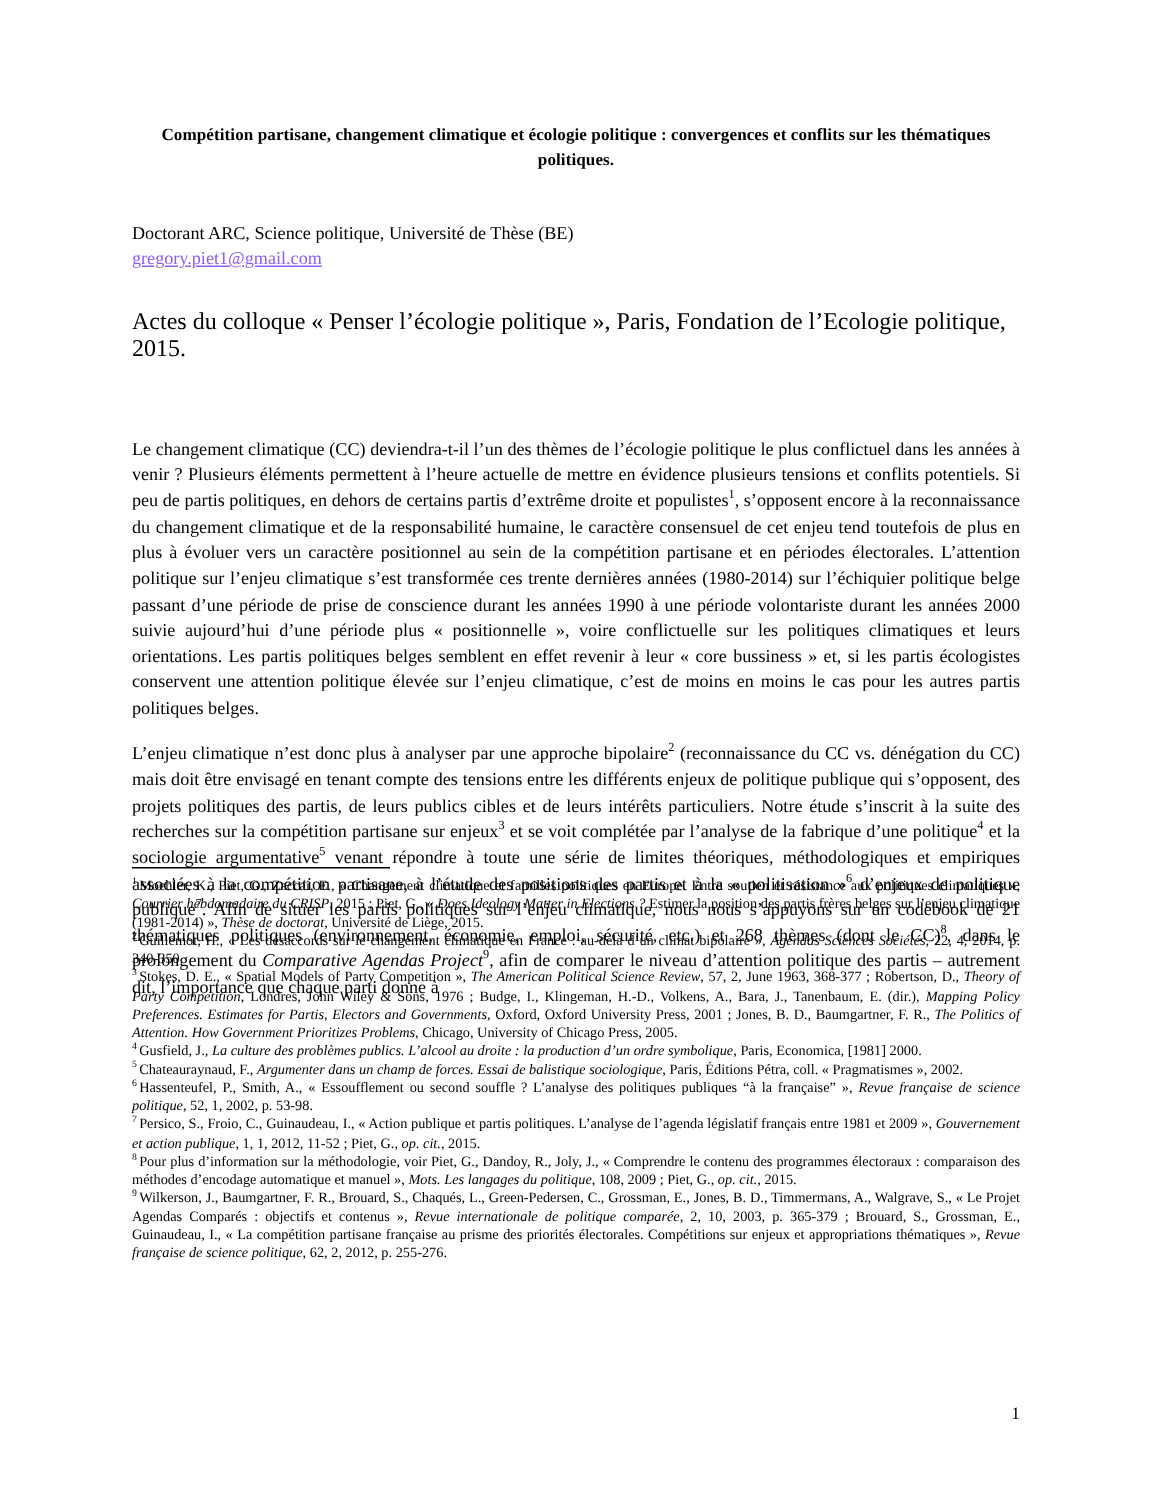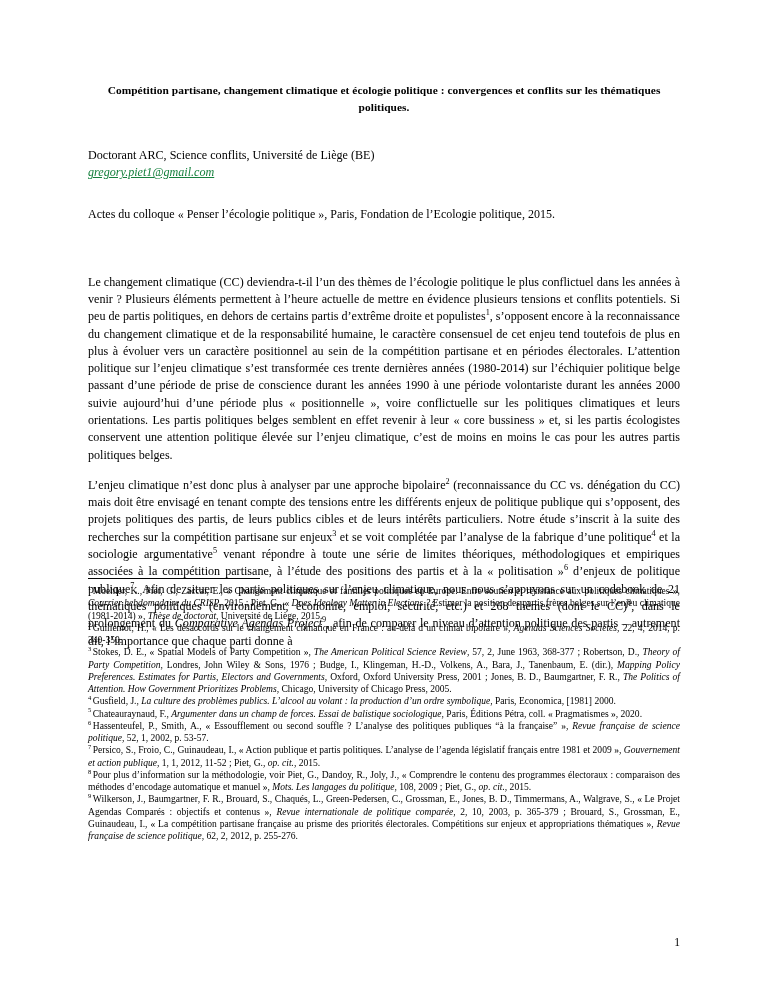--- a/index.html
+++ b/index.html
@@ -36,30 +36,29 @@
   }
 
   
   .author-block {
     margin-top: 32px;
     font-size: 12.1px;
     line-height: 17.2px;
   }
   .author-line { display: block; }
   .email-link {
-    color: #15803d;
+    color: #8b5cf6;
     text-decoration: underline;
     display: inline-block;
-    font-style: italic;
   }
 
   
   .colloquium {
     margin-top: 25px;
-    font-size: 12px;
+    font-size: 16px;
     line-height: 17.2px;
   }
 
   
   .body-text {
     margin-top: 50px;
   }
   .body-par {
     font-size: 12.1px;
     line-height: 17.3px;
@@ -118,43 +117,43 @@
   }
 </style>
 </head>
 <body>
 
 <div class="page">
 
   <h1 class="doc-title">Compétition partisane, changement climatique et écologie politique : convergences et conflits sur les thématiques politiques.</h1>
 
   <div class="author-block">
-    <span class="author-line">Doctorant ARC, Science conflits, Université de Liège (BE)</span>
+    <span class="author-line">Doctorant ARC, Science politique, Université de Thèse (BE)</span>
     <a class="email-link" href="#">gregory.piet1@gmail.com</a>
   </div>
 
   <div class="colloquium">Actes du colloque « Penser l’écologie politique », Paris, Fondation de l’Ecologie politique, 2015.</div>
 
   <div class="body-text">
 
     <p class="body-par"><span>Le changement climatique (CC) deviendra-t-il l’un des thèmes de l’écologie politique le plus conflictuel dans les années à venir ? Plusieurs éléments permettent à l’heure actuelle de mettre en évidence plusieurs tensions et conflits potentiels. Si peu de partis politiques, en dehors de certains partis d’extrême droite et populistes</span><sup>1</sup><span>, s’opposent encore à la reconnaissance du changement climatique et de la responsabilité humaine, le caractère consensuel de cet enjeu tend toutefois de plus en plus à évoluer vers un caractère positionnel au sein de la compétition partisane et en périodes électorales. L’attention politique sur l’enjeu climatique s’est transformée ces trente dernières années (1980-2014) sur l’échiquier politique belge passant d’une période de prise de conscience durant les années 1990 à une période volontariste durant les années 2000 suivie aujourd’hui d’une période plus « positionnelle », voire conflictuelle sur les politiques climatiques et leurs orientations. Les partis politiques belges semblent en effet revenir à leur « core bussiness » et, si les partis écologistes conservent une attention politique élevée sur l’enjeu climatique, c’est de moins en moins le cas pour les autres partis politiques belges.</span></p>
 
     <p class="body-par"><span>L’enjeu climatique n’est donc plus à analyser par une approche bipolaire</span><sup>2</sup><span> (reconnaissance du CC vs. dénégation du CC) mais doit être envisagé en tenant compte des tensions entre les différents enjeux de politique publique qui s’opposent, des projets politiques des partis, de leurs publics cibles et de leurs intérêts particuliers. Notre étude s’inscrit à la suite des recherches sur la compétition partisane sur enjeux</span><sup>3</sup><span> et se voit complétée par l’analyse de la fabrique d’une politique</span><sup>4</sup><span> et la sociologie argumentative</span><sup>5</sup><span> venant répondre à toute une série de limites théoriques, méthodologiques et empiriques associées à la compétition partisane, à l’étude des positions des partis et à la « politisation »</span><sup>6</sup><span> d’enjeux de politique publique</span><sup>7</sup><span>. Afin de situer les partis politiques sur l’enjeu climatique, nous nous s’appuyons sur un codebook de 21 thématiques politiques (environnement, économie, emploi, sécurité, etc.) et 268 thèmes (dont le CC)</span><sup>8</sup><span>, dans le prolongement du </span><i>Comparative Agendas Project</i><sup>9</sup><span>, afin de comparer le niveau d’attention politique des partis – autrement dit, l’importance que chaque parti donne à</span></p>
 
   </div>
 
   <div class="footnotes">
     <hr class="fn-rule">
     <div id="footnote-list">
         <p class="fn-item"><sup class="fn-num">1</sup><span>Moehler, K., Piet, G., Zaccai, E., « Changement climatique et familles politiques en Europe. Entre soutien et résistance aux politiques climatiques », </span><i>Courrier hebdomadaire du CRISP</i><span>, 2015 ; Piet, G., « </span><i>Does Ideology Matter in Elections ?</i><span> Estimer la position des partis frères belges sur l’enjeu climatique (1981-2014) », </span><i>Thèse de doctorat</i><span>, Université de Liège, 2015.</span></p>
         <p class="fn-item"><sup class="fn-num">2</sup><span>Guillemot, H., « Les désaccords sur le changement climatique en France : au-delà d’un climat bipolaire », </span><i>Agendas Sciences Sociétés</i><span>, 22, 4, 2014, p. 340-350.</span></p>
         <p class="fn-item"><sup class="fn-num">3</sup><span>Stokes, D. E., « Spatial Models of Party Competition », </span><i>The American Political Science Review</i><span>, 57, 2, June 1963, 368-377 ; Robertson, D., </span><i>Theory of Party Competition</i><span>, Londres, John Wiley &amp; Sons, 1976 ; Budge, I., Klingeman, H.-D., Volkens, A., Bara, J., Tanenbaum, E. (dir.), </span><i>Mapping Policy Preferences. Estimates for Partis, Electors and Governments</i><span>, Oxford, Oxford University Press, 2001 ; Jones, B. D., Baumgartner, F. R., </span><i>The Politics of Attention. How Government Prioritizes Problems</i><span>, Chicago, University of Chicago Press, 2005.</span></p>
-        <p class="fn-item"><sup class="fn-num">4</sup><span>Gusfield, J., </span><i>La culture des problèmes publics. L’alcool au volant : la production d’un ordre symbolique</i><span>, Paris, Economica, [1981] 2000.</span></p>
-        <p class="fn-item"><sup class="fn-num">5</sup><span>Chateauraynaud, F., </span><i>Argumenter dans un champ de forces. Essai de balistique sociologique</i><span>, Paris, Éditions Pétra, coll. « Pragmatismes », 2020.</span></p>
-        <p class="fn-item"><sup class="fn-num">6</sup><span>Hassenteufel, P., Smith, A., « Essoufflement ou second souffle ? L’analyse des politiques publiques “à la française” », </span><i>Revue française de science politique</i><span>, 52, 1, 2002, p. 53-57.</span></p>
+        <p class="fn-item"><sup class="fn-num">4</sup><span>Gusfield, J., </span><i>La culture des problèmes publics. L’alcool au droite : la production d’un ordre symbolique</i><span>, Paris, Economica, [1981] 2000.</span></p>
+        <p class="fn-item"><sup class="fn-num">5</sup><span>Chateauraynaud, F., </span><i>Argumenter dans un champ de forces. Essai de balistique sociologique</i><span>, Paris, Éditions Pétra, coll. « Pragmatismes », 2002.</span></p>
+        <p class="fn-item"><sup class="fn-num">6</sup><span>Hassenteufel, P., Smith, A., « Essoufflement ou second souffle ? L’analyse des politiques publiques “à la française” », </span><i>Revue française de science politique</i><span>, 52, 1, 2002, p. 53-98.</span></p>
         <p class="fn-item"><sup class="fn-num">7</sup><span>Persico, S., Froio, C., Guinaudeau, I., « Action publique et partis politiques. L’analyse de l’agenda législatif français entre 1981 et 2009 », </span><i>Gouvernement et action publique</i><span>, 1, 1, 2012, 11-52 ; Piet, G., </span><i>op. cit.</i><span>, 2015.</span></p>
         <p class="fn-item"><sup class="fn-num">8</sup><span>Pour plus d’information sur la méthodologie, voir Piet, G., Dandoy, R., Joly, J., « Comprendre le contenu des programmes électoraux : comparaison des méthodes d’encodage automatique et manuel », </span><i>Mots. Les langages du politique</i><span>, 108, 2009 ; Piet, G., </span><i>op. cit.</i><span>, 2015.</span></p>
         <p class="fn-item"><sup class="fn-num">9</sup><span>Wilkerson, J., Baumgartner, F. R., Brouard, S., Chaqués, L., Green-Pedersen, C., Grossman, E., Jones, B. D., Timmermans, A., Walgrave, S., « Le Projet Agendas Comparés : objectifs et contenus », </span><i>Revue internationale de politique comparée</i><span>, 2, 10, 2003, p. 365-379 ; Brouard, S., Grossman, E., Guinaudeau, I., « La compétition partisane française au prisme des priorités électorales. Compétitions sur enjeux et appropriations thématiques », </span><i>Revue française de science politique</i><span>, 62, 2, 2012, p. 255-276.</span></p>
       </div>
   </div>
 
   <div class="page-number">1</div>
 
 </div>
 

